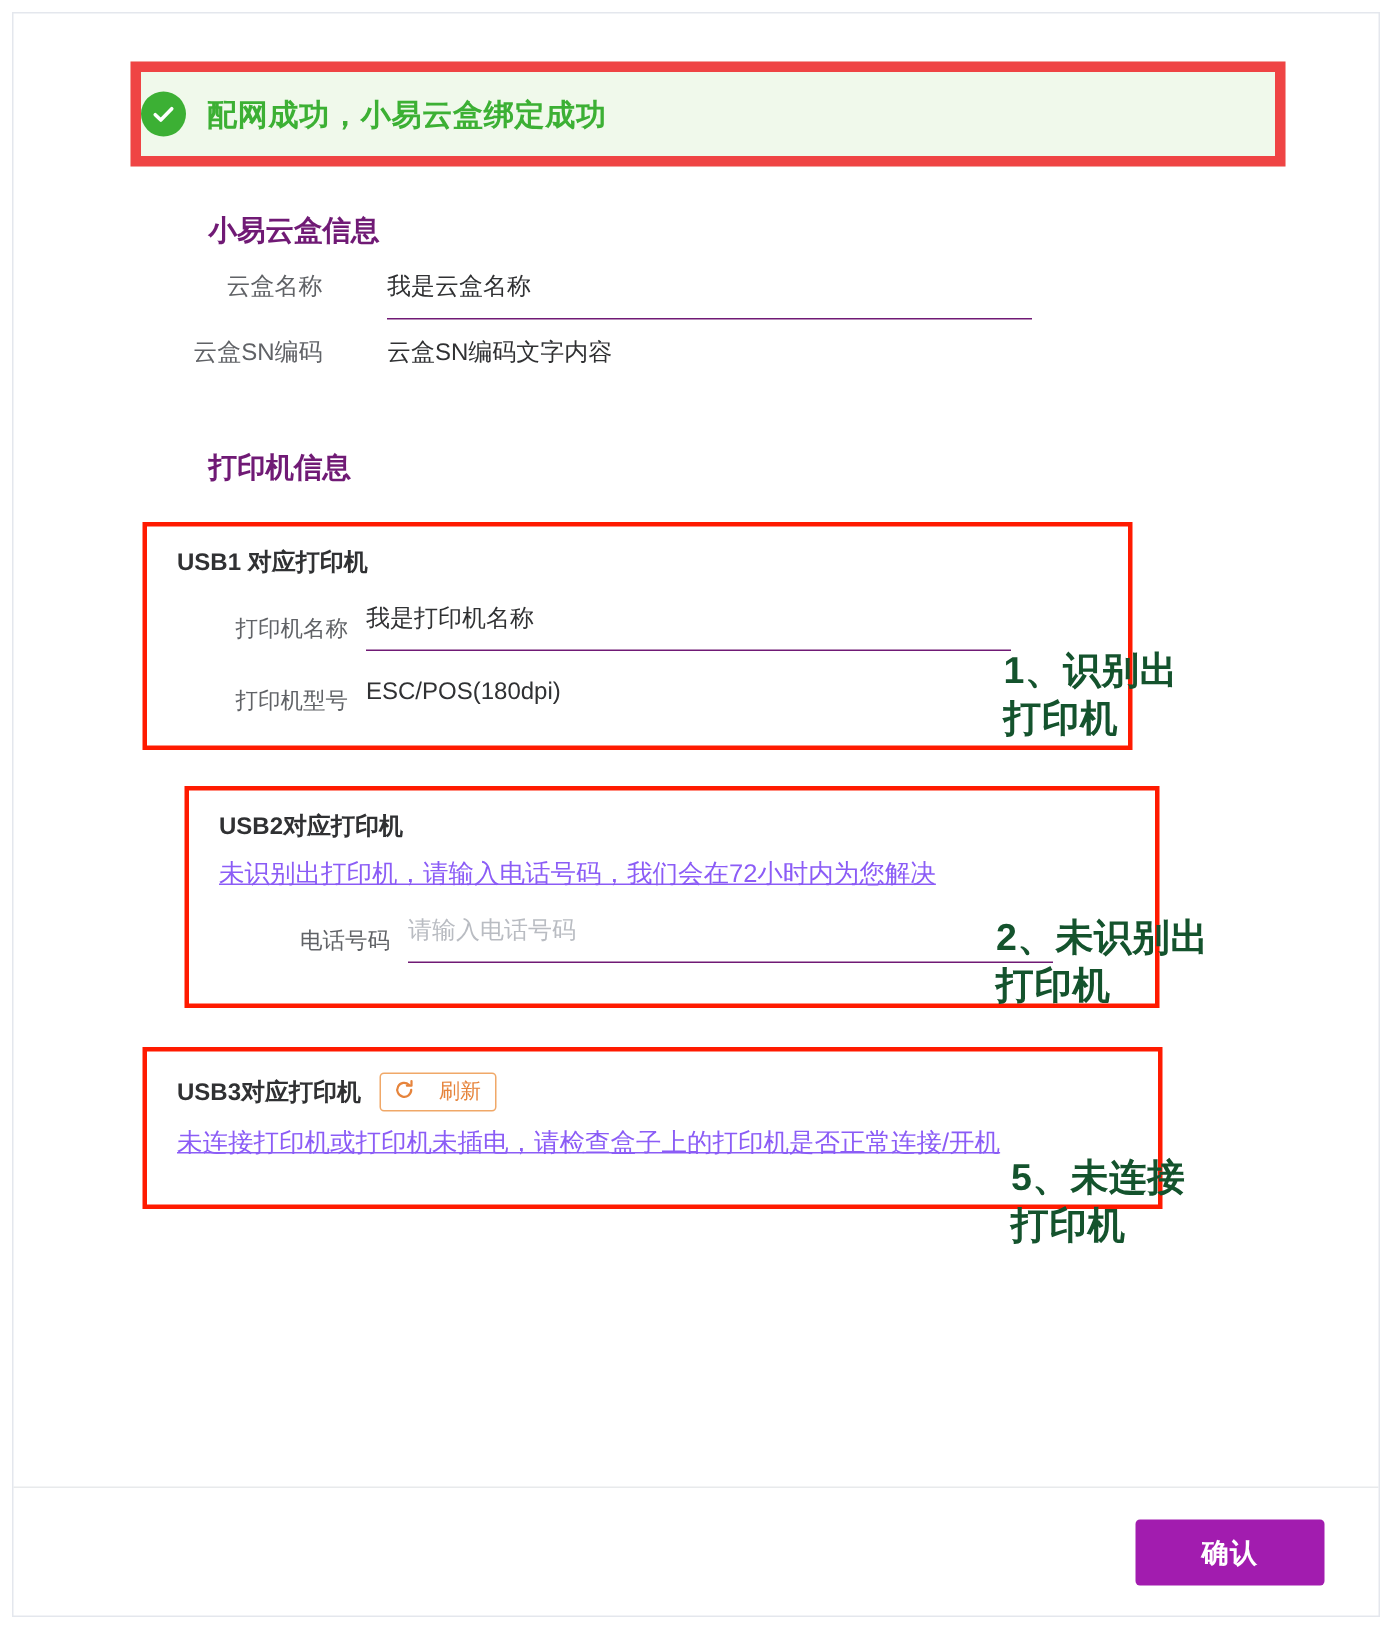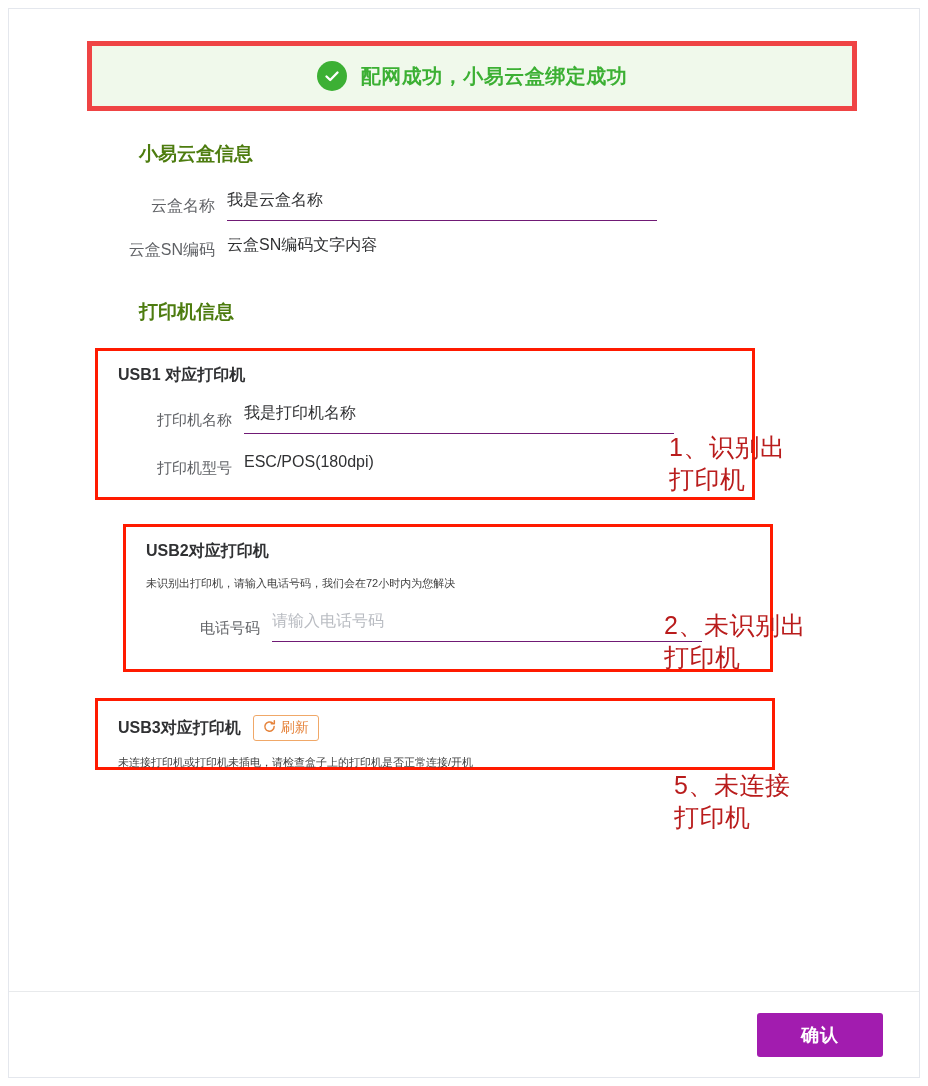--- a/index.html
+++ b/index.html
@@ -61,26 +61,26 @@
   .dialog-body {
     flex: 1 1 auto;
     position: relative;
     padding: 32px 60px 10px 78px;
     box-sizing: border-box;
     overflow: hidden;
   }
 
   .success-banner {
     background: #f0f9eb;
-    border: 5px solid #ef4444;
+    border: 7px solid #ef4444;
     height: 70px;
     box-sizing: border-box;
     display: flex;
     align-items: center;
-    justify-content: center;
+    justify-content: flex-start;
     gap: 14px;
     margin-bottom: 30px;
     width: 770px;
   }
   .success-icon {
     width: 30px; height: 30px;
     border-radius: 50%;
     background: #3cb034;
     display: flex; align-items: center; justify-content: center;
     flex: 0 0 auto;
@@ -89,31 +89,32 @@
   .success-text {
     color: #3cb034;
     font-size: 20px;
     font-weight: bold;
     letter-spacing: 0.5px;
   }
 
   .section-title {
     font-size: 19px;
     font-weight: bold;
-    color: #4d7c0f;
+    color: #701a75;
     margin: 0 0 10px 52px;
   }
   .section-title.second { margin-top: 34px; }
 
   
   .form-row {
     display: flex;
-    align-items: flex-end;
+    align-items: flex-start;
     margin-left: 8px;
     height: 44px;
+    gap: 31px;
   }
   .form-label {
     width: 132px;
     text-align: right;
     padding-right: 12px;
     font-size: 16px;
     color: #606266;
     box-sizing: border-box;
     line-height: 30px;
   }
@@ -132,40 +133,41 @@
 
   
   .printer-box {
     border: 3px solid #ff1a00;
     box-sizing: border-box;
     padding: 14px 16px 16px 20px;
     margin-left: 8px;
   }
   .box1 { width: 660px; height: 152px; margin-top: 23px; }
   .box2 { width: 650px; height: 148px; margin-top: 24px; margin-left: 36px; }
-  .box3 { width: 680px; height: 72px; margin-top: 26px; }
+  .box3 { width: 680px; height: 108px; margin-top: 26px; }
 
   .usb-title {
     font-size: 16px;
     font-weight: bold;
     color: #303133;
     display: flex;
     align-items: center;
     gap: 12px;
   }
   .hint-text {
-    font-size: 11px;
-    color: #404040;
+    font-size: 17px;
+    color: #8b5cf6;
     margin-top: 10px;
     line-height: 22px;
+    text-decoration: underline;
   }
   .refresh-btn {
     display: inline-flex;
     align-items: center;
-    gap: 5px;
+    gap: 17px;
     border: 1px solid #f0a868;
     color: #e6843c;
     background: #fff;
     font-size: 14px;
     padding: 3px 9px;
     border-radius: 3px;
     cursor: pointer;
     font-weight: normal;
   }
 
@@ -181,23 +183,23 @@
     padding-right: 12px;
     font-size: 15px;
     color: #606266;
     box-sizing: border-box;
     line-height: 28px;
   }
 
   
   .annotation {
     position: absolute;
-    color: #b91c1c;
+    color: #14532d;
     font-size: 25px;
-    font-weight: normal;
+    font-weight: bold;
     line-height: 32px;
     letter-spacing: 0.5px;
     white-space: pre-line;
   }
   .ann1 { left: 660px; top: 422px; }
   .ann2 { left: 655px; top: 600px; }
   .ann3 { left: 665px; top: 760px; }
 
   
   .dialog-footer {

